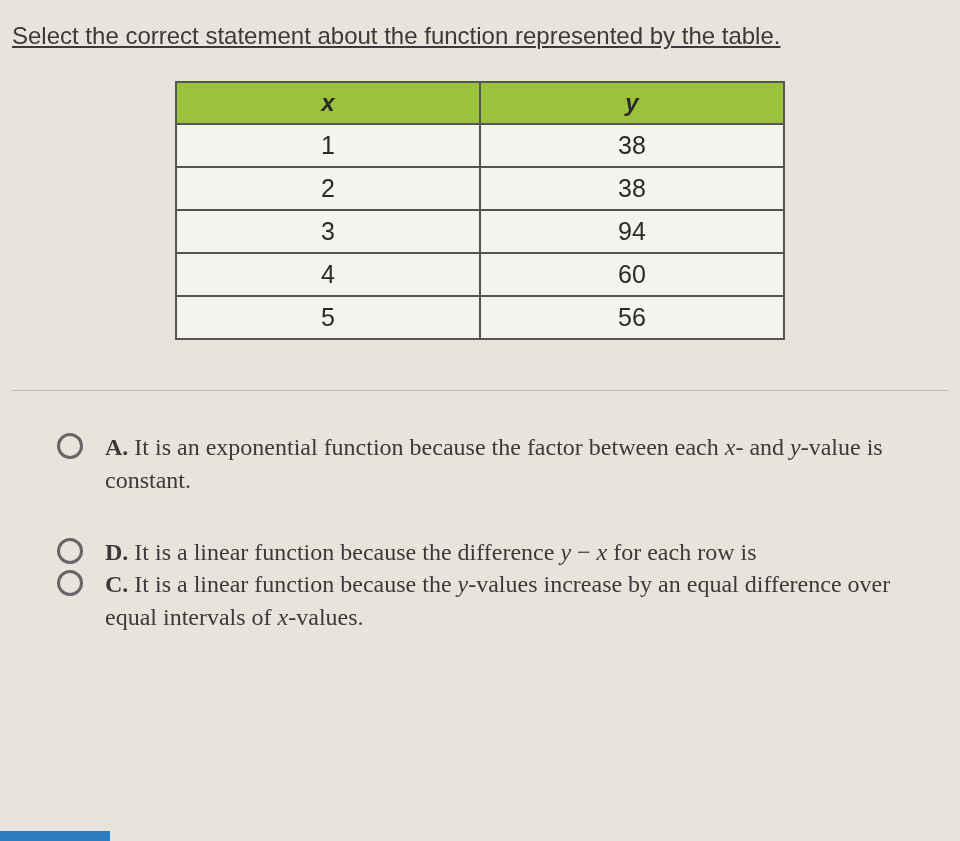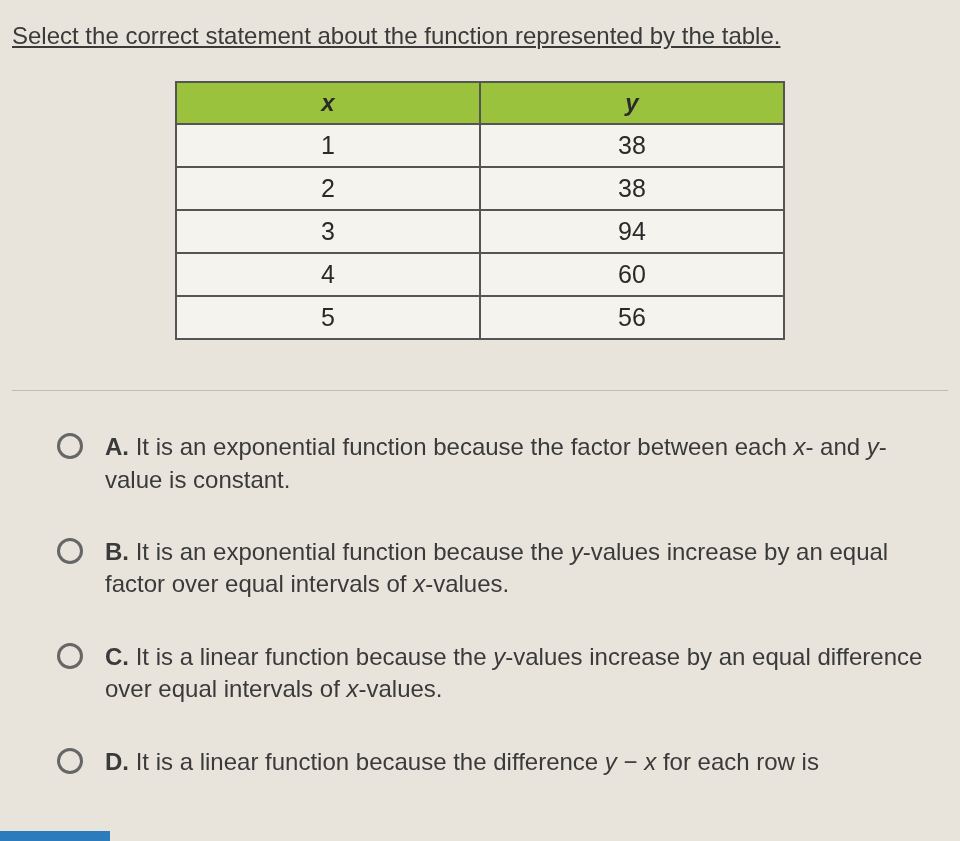--- a/index.html
+++ b/index.html
@@ -54,20 +54,21 @@
       background: #f5f3ee;
     }
     .divider {
       border: none;
       border-top: 1px solid #bdbdb5;
       margin: 10px 0 40px 0;
     }
     .options {
       padding-left: 45px;
       padding-right: 10px;
+      font-family: Liberation Serif, serif;
     }
     .option {
       display: flex;
       align-items: flex-start;
       margin-bottom: 40px;
     }
     .radio {
       flex-shrink: 0;
       width: 26px;
       height: 26px;
@@ -140,39 +141,32 @@
 <div class="options">
 
   <div class="option">
     <div class="radio"></div>
     <div class="option-text">
       <span class="option-letter">A.</span>
       <span>It is an exponential function because the factor between each </span><span class="italic">x</span><span>- and </span><span class="italic">y</span><span>-value is constant.</span>
     </div>
   </div>
 
-  <div class="option">
+
+  <div class="option" style="margin-bottom:0;">
     <div class="radio"></div>
     <div class="option-text">
-      <span class="option-letter">B.</span>
-      <span>It is an exponential function because the </span><span class="italic">y</span><span>-values increase by an equal factor over equal intervals of </span><span class="italic">x</span><span>-values.</span>
+      <span class="option-letter">D.</span>
+      <span>It is a linear function because the difference </span><span class="italic">y</span><span> − </span><span class="italic">x</span><span> for each row is</span>
     </div>
   </div>
 
   <div class="option">
     <div class="radio"></div>
     <div class="option-text">
       <span class="option-letter">C.</span>
       <span>It is a linear function because the </span><span class="italic">y</span><span>-values increase by an equal difference over equal intervals of </span><span class="italic">x</span><span>-values.</span>
     </div>
   </div>
 
-  <div class="option" style="margin-bottom:0;">
-    <div class="radio"></div>
-    <div class="option-text">
-      <span class="option-letter">D.</span>
-      <span>It is a linear function because the difference </span><span class="italic">y</span><span> − </span><span class="italic">x</span><span> for each row is</span>
-    </div>
-  </div>
-
 </div>
 
 <div class="bottom-bar"></div>
 
 </body></html>

